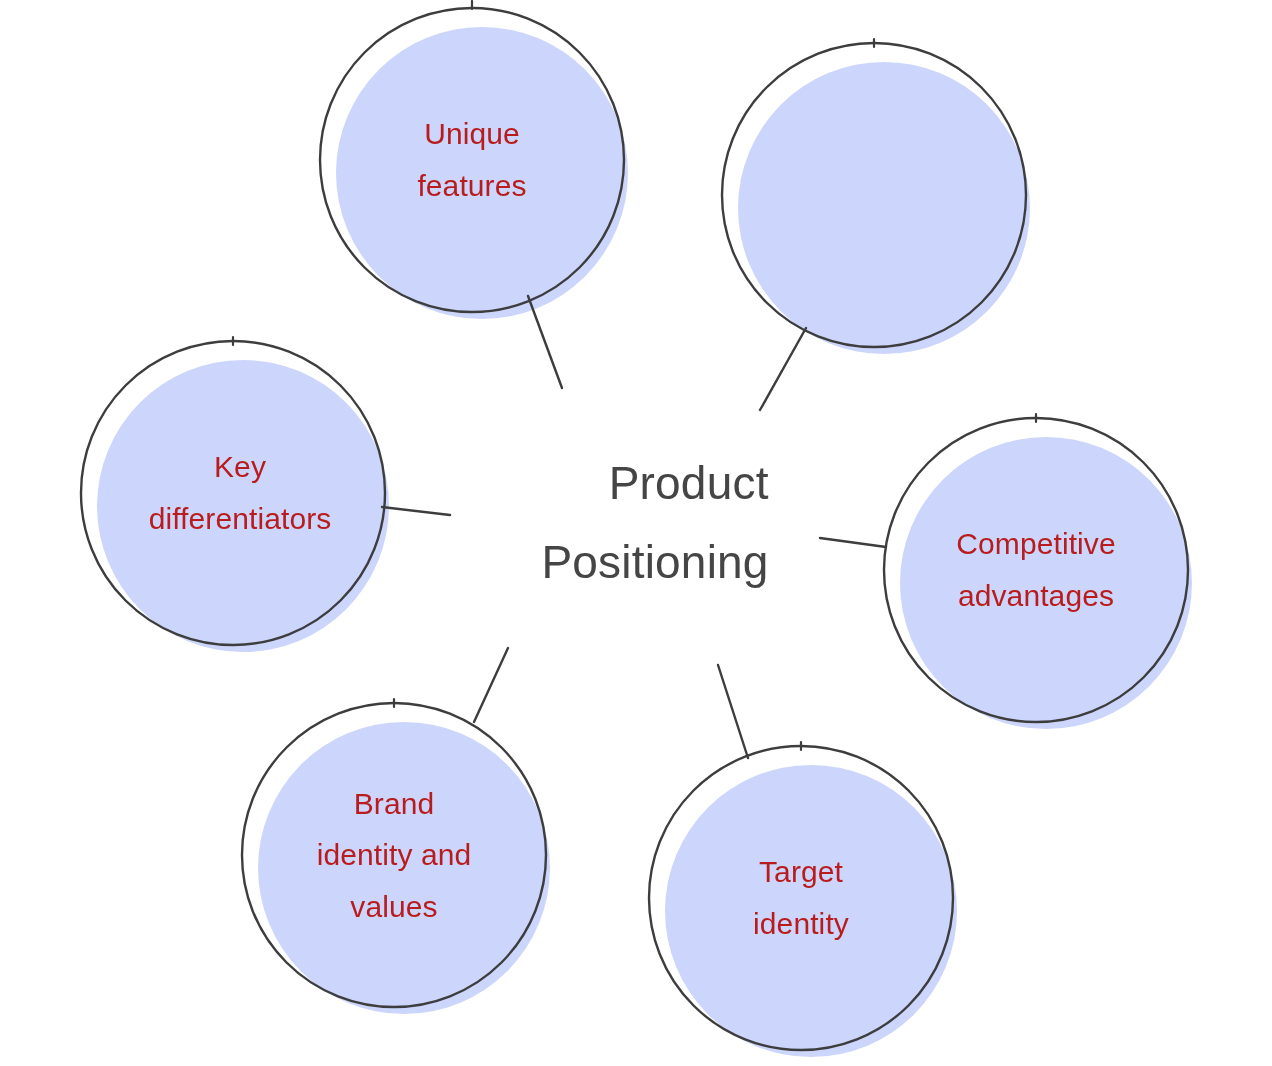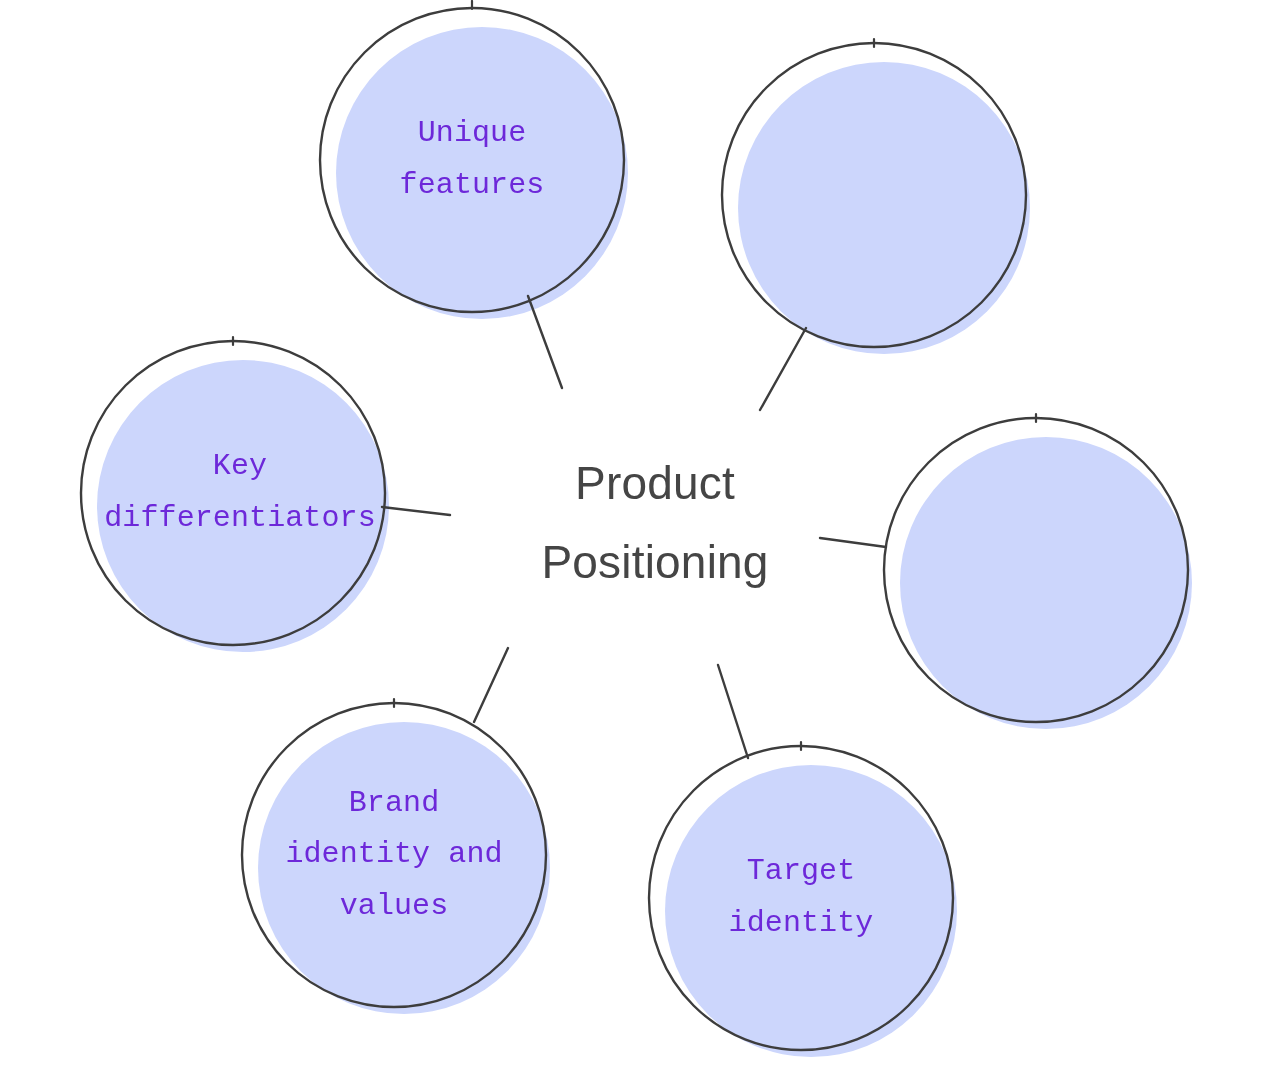--- a/index.html
+++ b/index.html
@@ -26,35 +26,35 @@
     width: 1272px;
     height: 1066px;
     display: block;
   }
   .node-label {
     position: absolute;
     display: flex;
     align-items: center;
     justify-content: center;
     text-align: center;
-    color: #6d28d9;
-    font-family: Liberation Mono, monospace;
+    color: #b91c1c;
+    font-family: Liberation Sans, sans-serif;
     font-size: 30px;
     font-weight: 400;
     line-height: 1.72;
     letter-spacing: 0.1px;
     white-space: pre-line;
     pointer-events: none;
   }
   #center-label {
     position: absolute;
     display: flex;
     align-items: center;
     justify-content: center;
-    text-align: center;
+    text-align: right;
     color: #454545;
     font-family: "Liberation Sans", sans-serif;
     font-size: 46px;
     font-weight: 400;
     line-height: 1.72;
     letter-spacing: 0.2px;
     white-space: pre-line;
     pointer-events: none;
   }
 </style>
@@ -105,20 +105,22 @@
   <div id="center-label" style="left:455px; top:423px; width:400px; height:200px;">Product
 Positioning</div>
 
   <div class="node-label" style="left:332px; top:60px; width:280px; height:200px;">Unique
 features</div>
 
 
   <div class="node-label" style="left:92px; top:393px; width:296px; height:200px;">Key
 differentiators</div>
 
+  <div class="node-label" style="left:896px; top:470px; width:280px; height:200px;">Competitive
+advantages</div>
 
   <div class="node-label" style="left:254px; top:755px; width:280px; height:200px;">Brand
 identity and
 values</div>
 
   <div class="node-label" style="left:661px; top:798px; width:280px; height:200px;">Target
 identity</div>
 
 </div>
 

